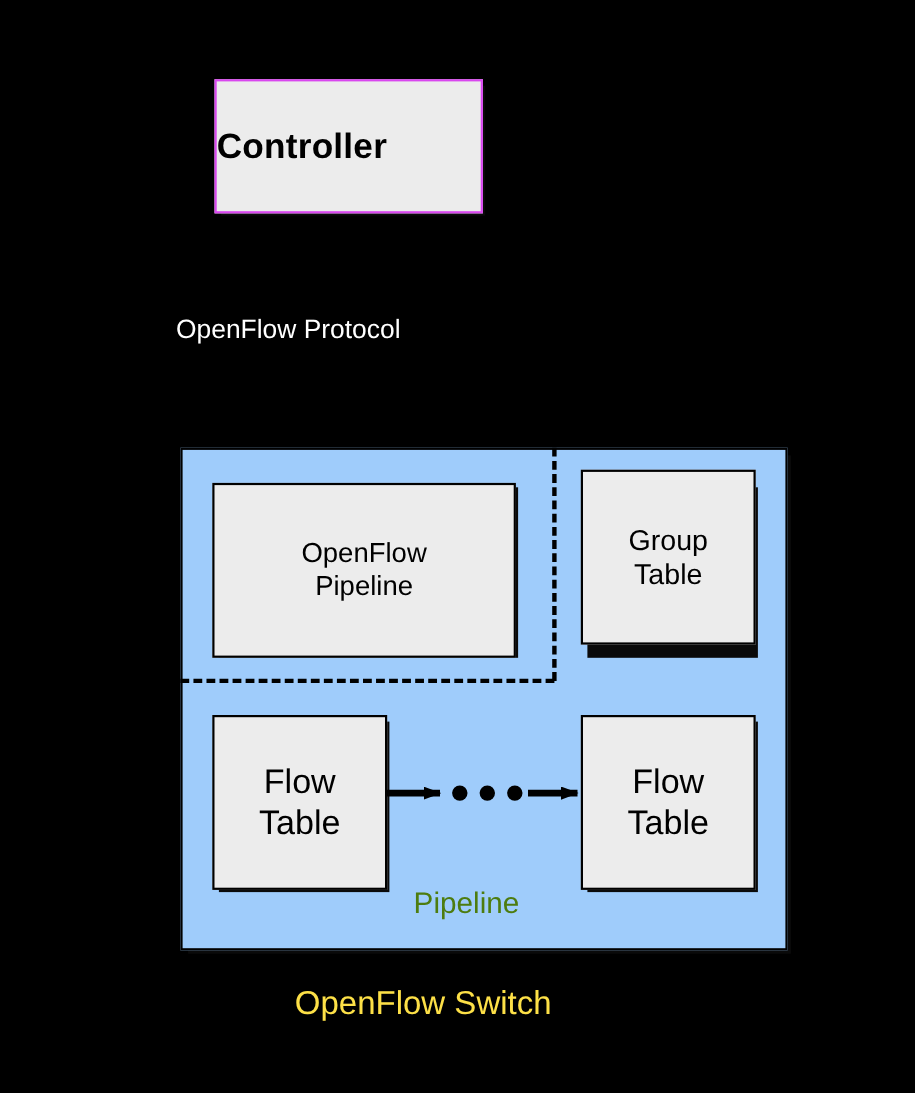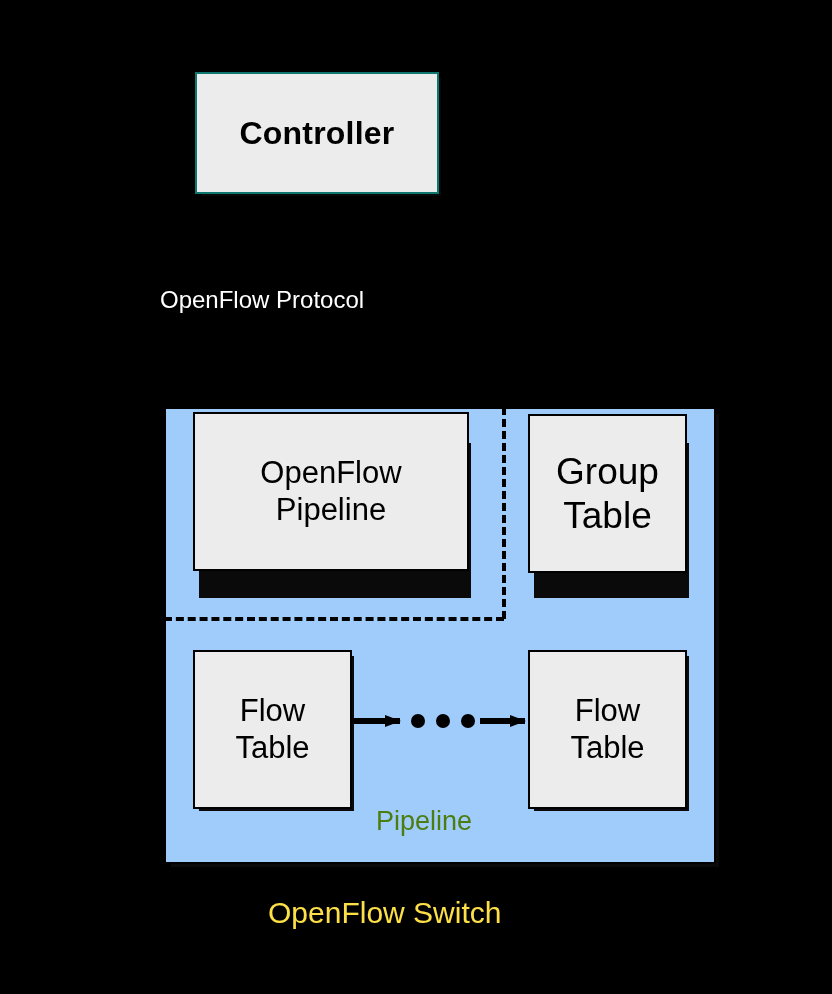--- a/index.html
+++ b/index.html
@@ -31,24 +31,23 @@
     height: 118px;
     background: #0a0a0a;
   }
   .controller {
     position: absolute;
     left: 195px;
     top: 72px;
     width: 240px;
     height: 118px;
     background: #ececec;
-    border: 2px solid #0f766e;
+    border: 2px solid #d946ef;
     display: flex;
     align-items: center;
-    justify-content: center;
   }
   .controller-label {
     font-size: 32px;
     font-weight: bold;
     color: #000000;
     letter-spacing: 0.2px;
   }
 
   
   .arrows-svg {
@@ -115,24 +114,24 @@
     justify-content: center;
     text-align: center;
     color: #000000;
     line-height: 1.18;
   }
   .node-shadow {
     position: absolute;
     background: #0a0a0a;
   }
 
-  .of-channel { left: 193px; top: 412px; width: 272px; height: 155px; font-size: 31px; }
+  .of-channel { left: 193px; top: 439px; width: 272px; height: 155px; font-size: 25px; }
   .of-channel-sh { left: 199px; top: 443px; width: 272px; height: 155px; }
 
-  .group-table { left: 528px; top: 414px; width: 155px; height: 155px; font-size: 37px; align-items: center; }
+  .group-table { left: 528px; top: 427px; width: 155px; height: 155px; font-size: 26px; align-items: center; }
   .group-table-sh { left: 534px; top: 443px; width: 155px; height: 155px; }
 
   .flow-table-1 { left: 193px; top: 650px; width: 155px; height: 155px; font-size: 31px; }
   .flow-table-1-sh { left: 199px; top: 656px; width: 155px; height: 155px; }
 
   .flow-table-2 { left: 528px; top: 650px; width: 155px; height: 155px; font-size: 31px; }
   .flow-table-2-sh { left: 534px; top: 656px; width: 155px; height: 155px; }
 
   .pipeline-label {
     position: absolute;

